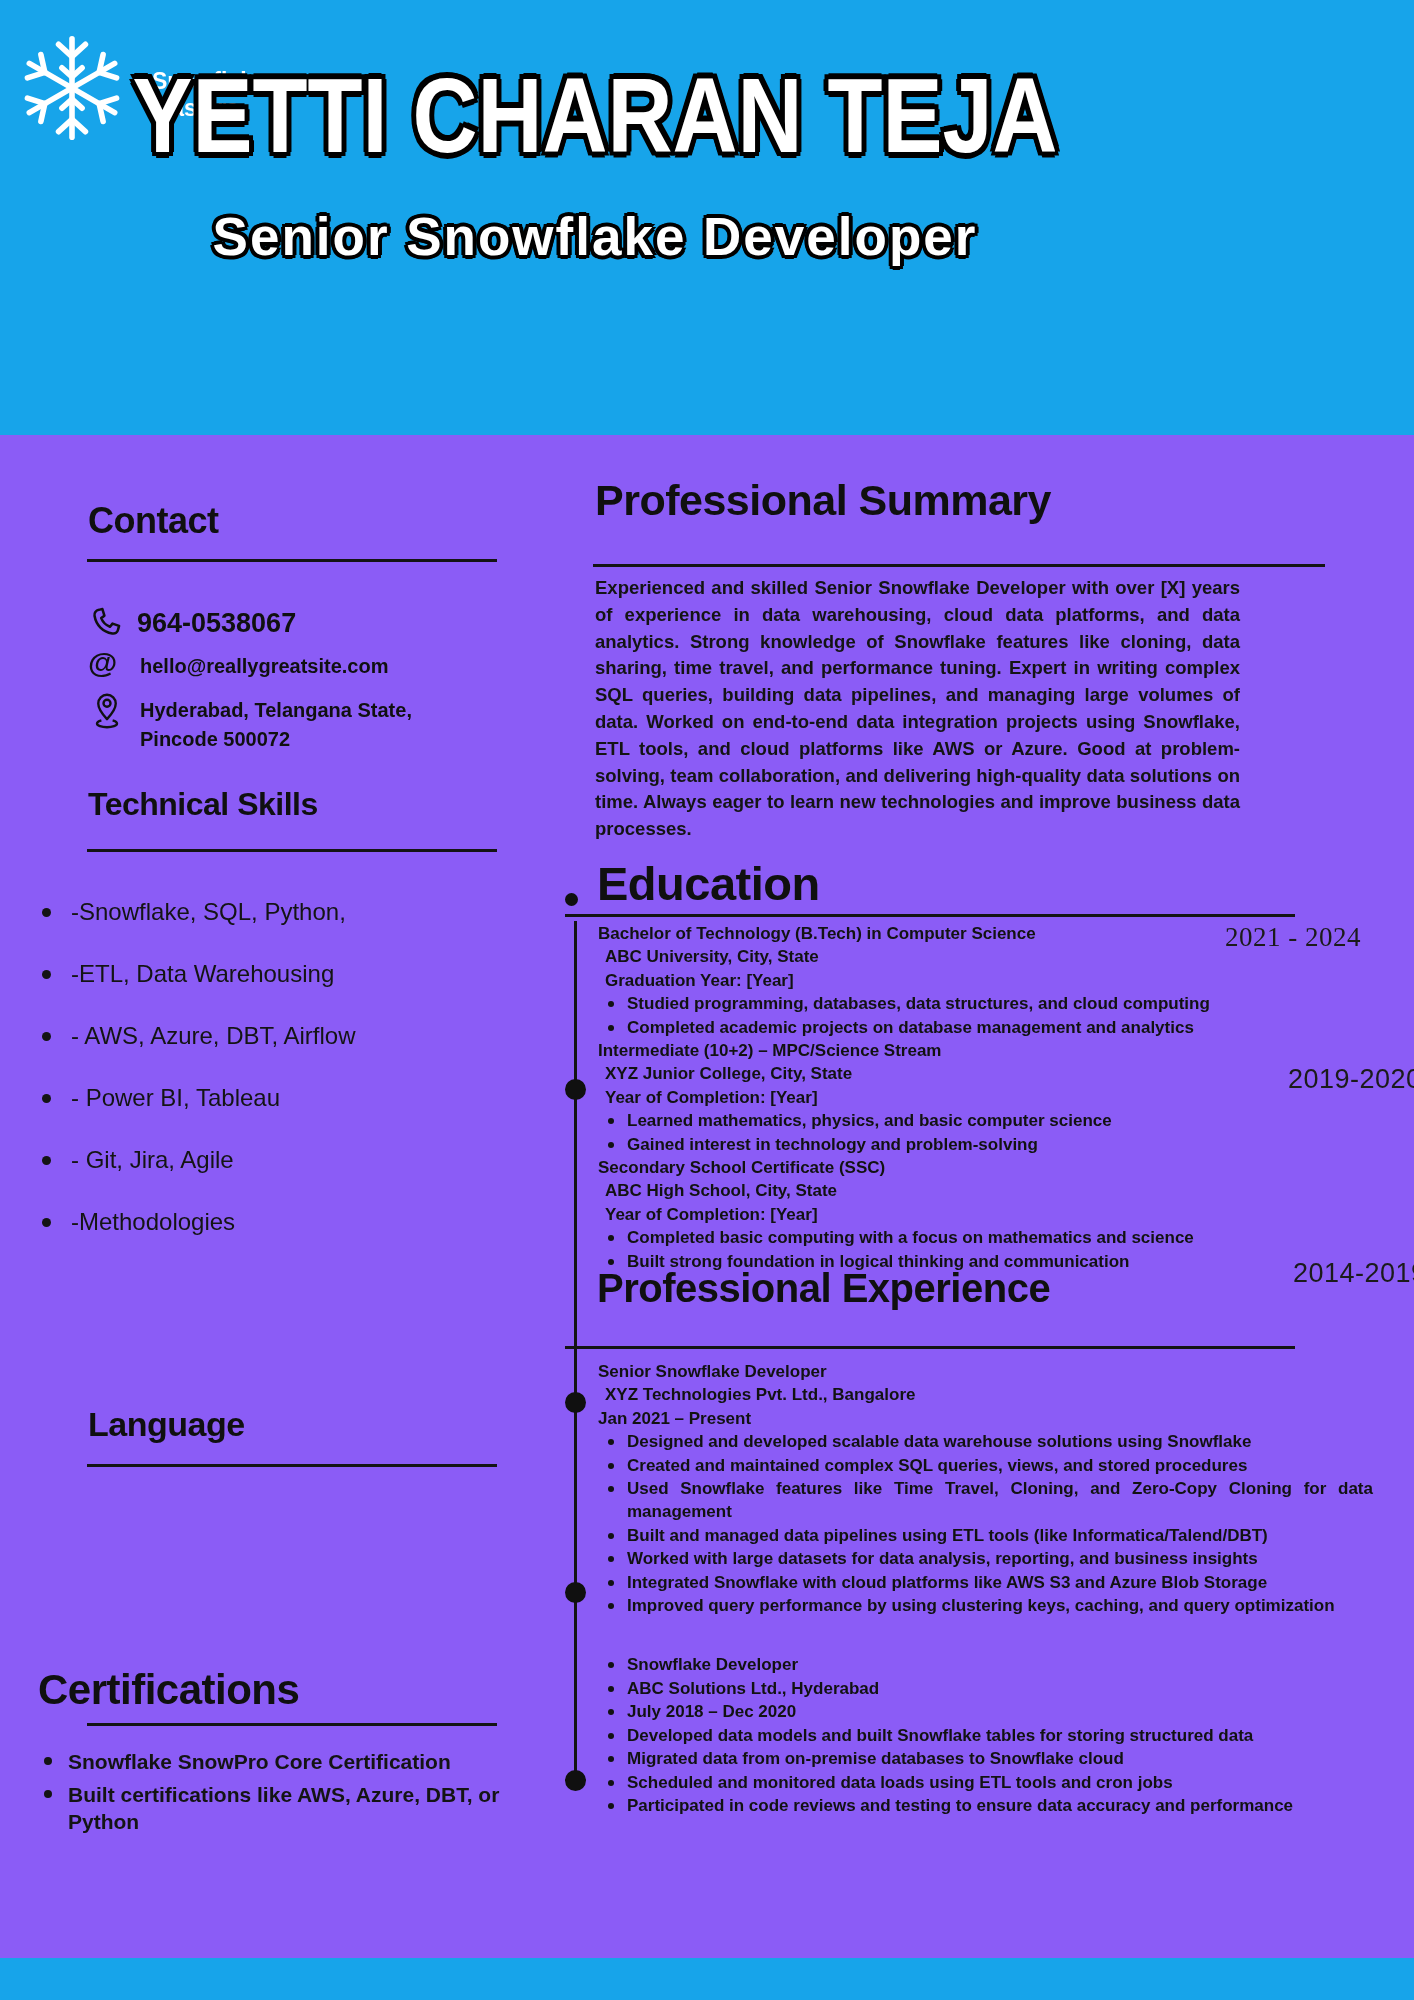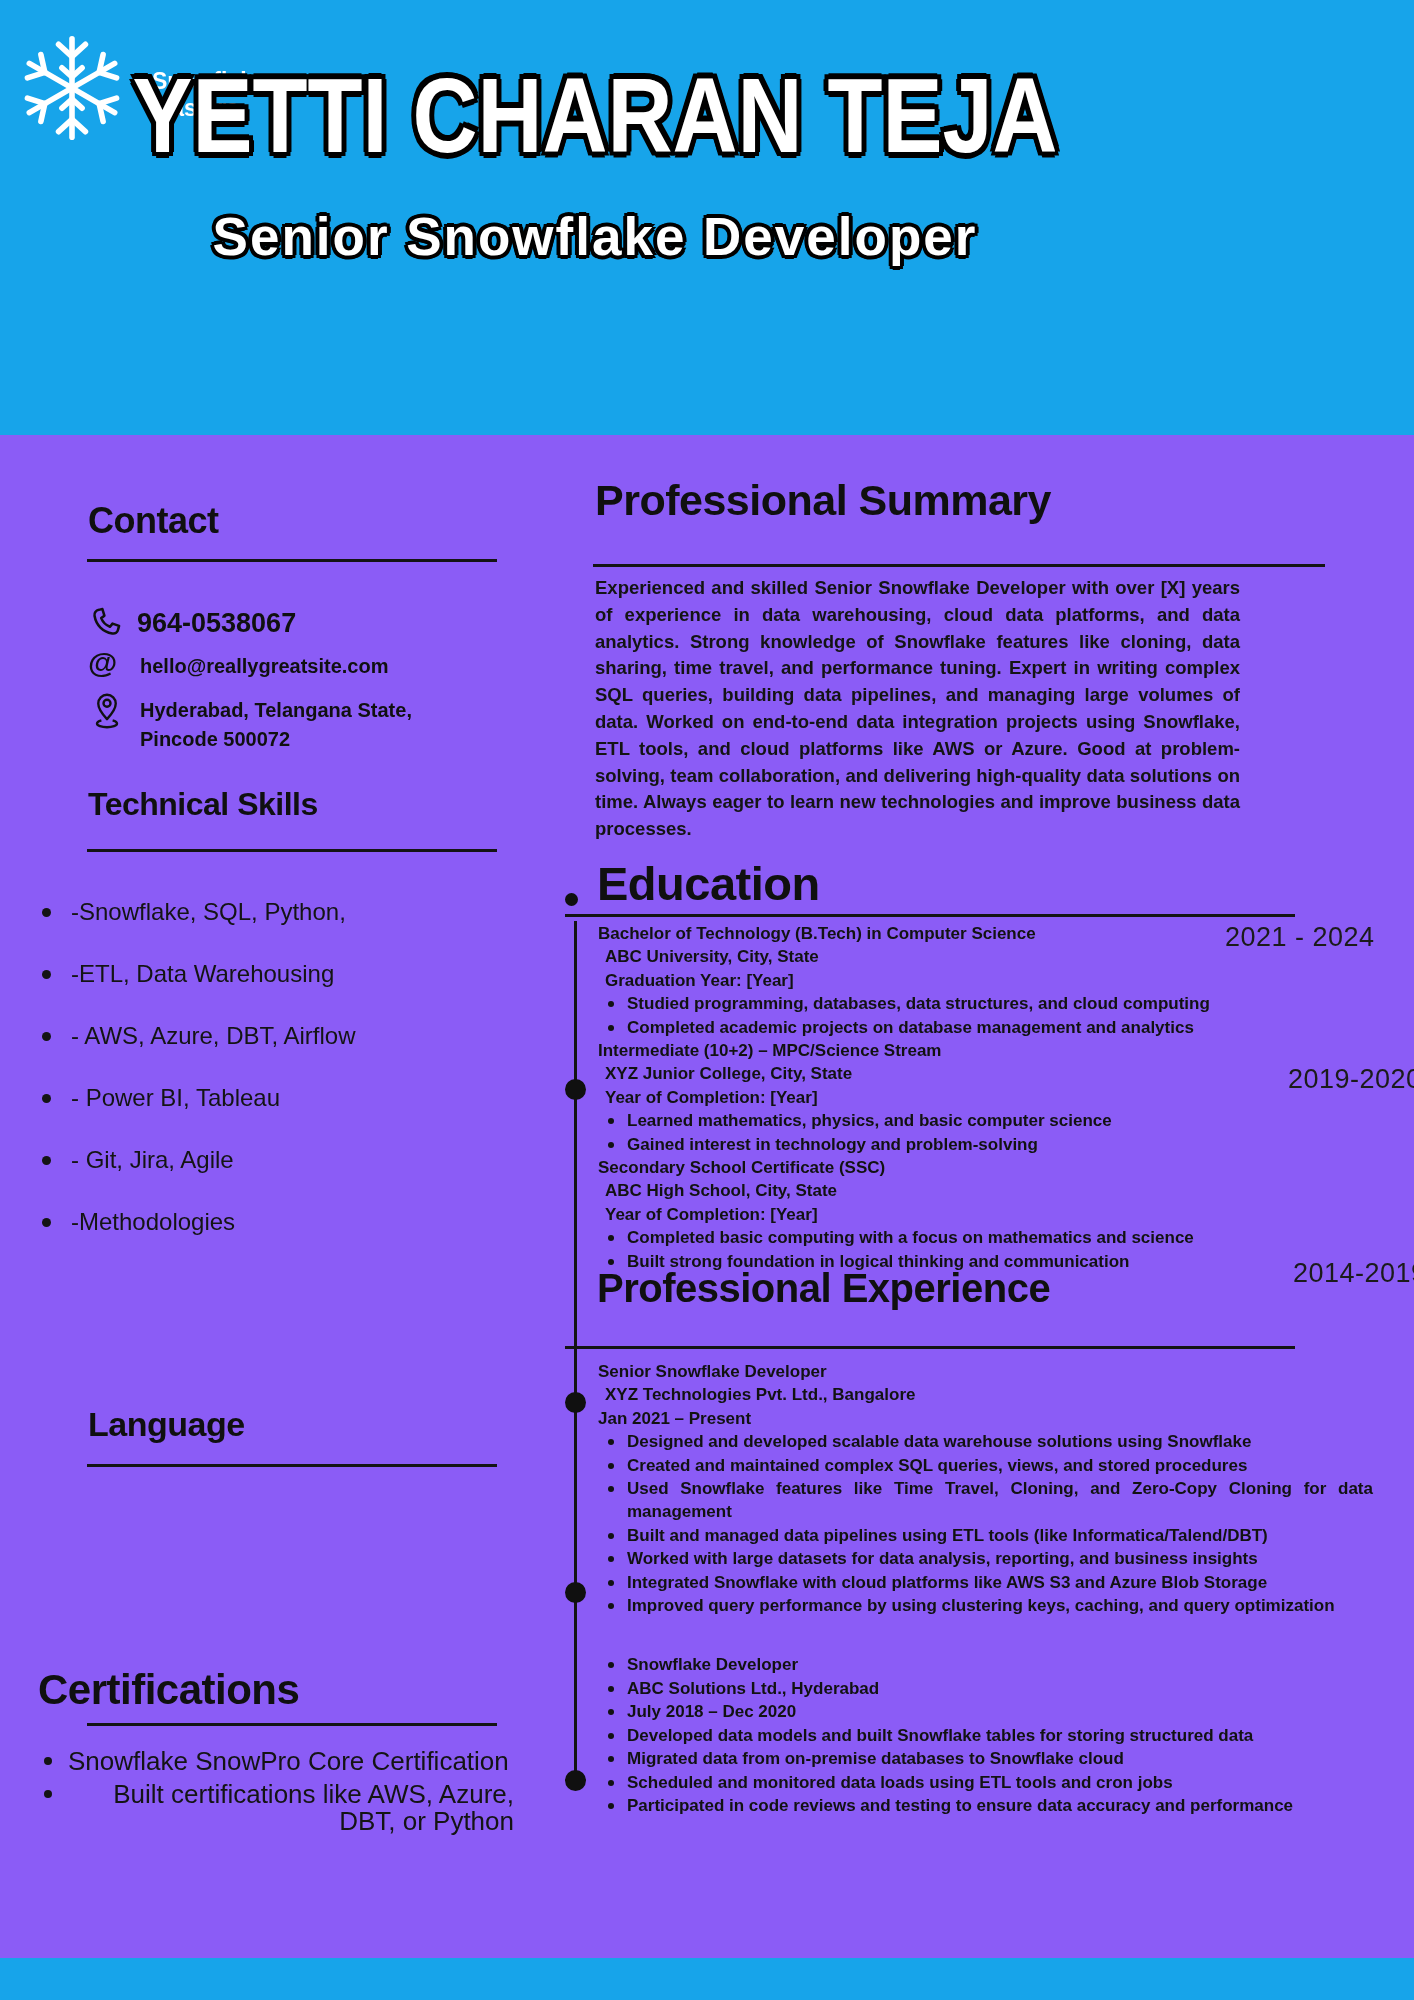--- a/index.html
+++ b/index.html
@@ -23,21 +23,21 @@
             text-shadow:-3px -3px 0 #000,3px -3px 0 #000,-3px 3px 0 #000,3px 3px 0 #000,
                         -4px 0 0 #000,4px 0 0 #000,0 -4px 0 #000,0 4px 0 #000;}
 
   
   .c-row-text{font-weight:700;white-space:nowrap;}
   .dotlist{list-style:none;margin:0;padding:0;}
   .dotlist li{display:flex;align-items:flex-start;font-size:24px;line-height:24px;color:#141414;}
   .dotlist .dot{width:9px;height:9px;border-radius:50%;background:#141414;flex:none;margin:8px 20px 0 0;}
   .skills li{margin-bottom:38px;}
   .langs li{margin-bottom:34px;}
-  .certs li{font-size:26px;font-weight:400;line-height:27px;margin-bottom:6px;text-align:right;}
+  .certs li{font-size:21px;font-weight:700;line-height:27px;margin-bottom:6px;}
   .certs .dot{width:8px;height:8px;margin:9px 16px 0 0;}
 
   
   .sum-text{width:645px;font-size:18.5px;font-weight:700;line-height:26.8px;
             text-align:justify;color:#141414;}
   .edu-block{width:702px;font-size:17px;font-weight:700;line-height:23.4px;color:#121212;}
   .exp-block{width:775px;font-size:17px;font-weight:700;line-height:23.4px;color:#121212;}
   .eline{white-space:nowrap;}
   .ind{padding-left:7px;}
   .ebullet,.xbullet{display:flex;align-items:flex-start;}
@@ -216,21 +216,21 @@
           <span class="bdot"></span>
           <span>Completed basic computing with a focus on mathematics and science</span>
         </div>
       <div class="ebullet">
           <span class="bdot"></span>
           <span>Built strong foundation in logical thinking and communication</span>
         </div>
     </div>
   </div>
 
-  <div class="abs edate" style="left:1225px;top:922px;">2021 - 2024</div>
+  <div class="abs edate" style="left:1225px;top:922px;font-family:Liberation Serif, serif;">2021 - 2024</div>
   <div class="abs edate" style="left:1288px;top:1064px;">2019-2020</div>
   <div class="abs edate" style="left:1293px;top:1258px;">2014-2019</div>
 
   <div class="abs sec-title" style="left:597px;top:1266px;font-size:40px;">Professional Experience</div>
   <div class="abs rule" style="left:565px;top:1346px;width:730px;"></div>
 
   <div class="abs exp-block" style="left:598px;top:1360px;">
     <div class="job">
       <div class="eline">Senior Snowflake Developer</div>
       <div class="eline ind">XYZ Technologies Pvt. Ltd., Bangalore</div>

